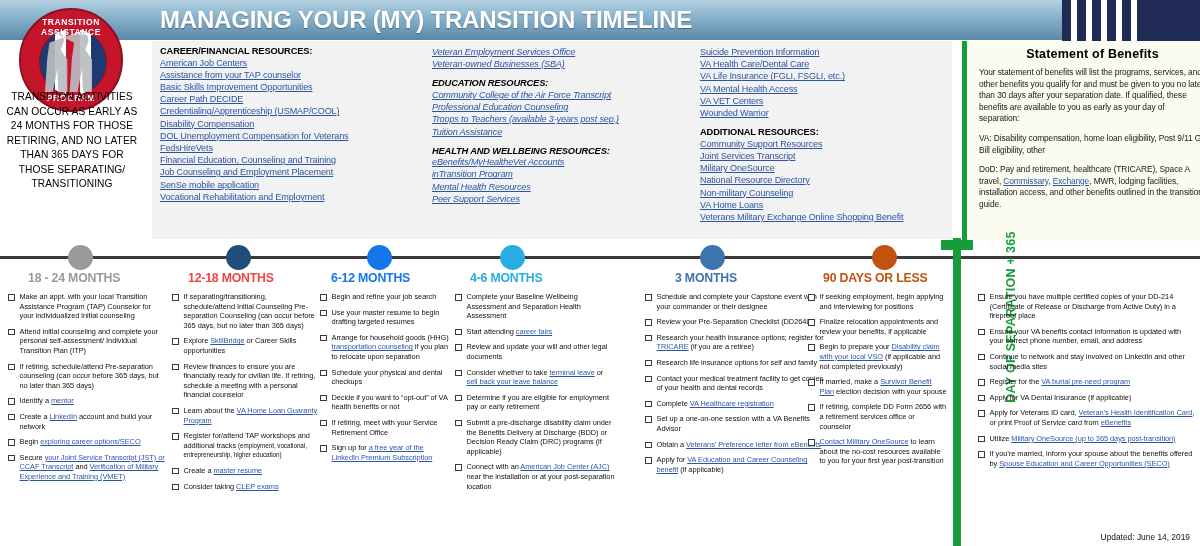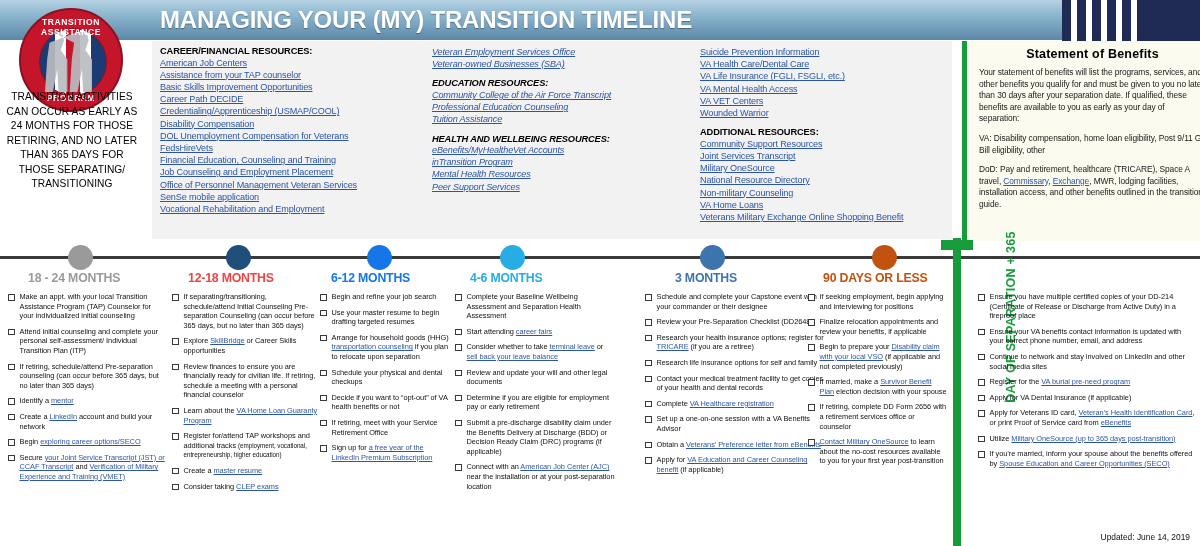--- a/index.html
+++ b/index.html
@@ -205,31 +205,31 @@
         <a class="res-link">American Job Centers</a>
         <a class="res-link">Assistance from your TAP counselor</a>
         <a class="res-link">Basic Skills Improvement Opportunities</a>
         <a class="res-link">Career Path DECIDE</a>
         <a class="res-link">Credentialing/Apprenticeship (USMAP/COOL)</a>
         <a class="res-link">Disability Compensation</a>
         <a class="res-link">DOL Unemployment Compensation for Veterans</a>
         <a class="res-link">FedsHireVets</a>
         <a class="res-link">Financial Education, Counseling and Training</a>
         <a class="res-link">Job Counseling and Employment Placement</a>
-        <a class="res-link">Office of Personnel Management Veteran Services</a>
         <a class="res-link">SenSe mobile application</a>
         <a class="res-link">Vocational Rehabilitation and Employment</a>
       </div>
     <div class="res-col c2" id="res-col-1">
         <a class="res-link">Veteran Employment Services Office</a>
         <a class="res-link">Veteran-owned Businesses (SBA)</a>
         <div class="res-gap"></div>
         <div class="res-head">EDUCATION RESOURCES:</div>
         <a class="res-link">Community College of the Air Force Transcript</a>
         <a class="res-link">Professional Education Counseling</a>
+        <a class="res-link">Troops to Teachers (available 3-years post sep.)</a>
         <a class="res-link">Tuition Assistance</a>
         <div class="res-gap"></div>
         <div class="res-head">HEALTH AND WELLBEING RESOURCES:</div>
         <a class="res-link">eBenefits/MyHealtheVet Accounts</a>
         <a class="res-link">inTransition Program</a>
         <a class="res-link">Mental Health Resources</a>
         <a class="res-link">Peer Support Services</a>
       </div>
     <div class="res-col c3" id="res-col-2">
         <a class="res-link">Suicide Prevention Information</a>
@@ -372,25 +372,25 @@
         <div class="ck">
           <span class="box"></span>
           <span class="txt"><span>Complete your Baseline Wellbeing Assessment and Separation Health Assessment</span></span>
         </div>
         <div class="ck">
           <span class="box"></span>
           <span class="txt"><span>Start attending </span><a>career fairs</a></span>
         </div>
         <div class="ck">
           <span class="box"></span>
+          <span class="txt"><span>Review and update your will and other legal documents</span></span>
+        </div>
+        <div class="ck">
+          <span class="box"></span>
           <span class="txt"><span>Consider whether to take </span><a>terminal leave</a><span> or </span><a>sell back your leave balance</a></span>
-        </div>
-        <div class="ck">
-          <span class="box"></span>
-          <span class="txt"><span>Review and update your will and other legal documents</span></span>
         </div>
         <div class="ck">
           <span class="box"></span>
           <span class="txt"><span>Determine if you are eligible for employment pay or early retirement</span></span>
         </div>
         <div class="ck">
           <span class="box"></span>
           <span class="txt"><span>Submit a pre-discharge disability claim under the Benefits Delivery at Discharge (BDD) or Decision Ready Claim (DRC) programs (if applicable)</span></span>
         </div>
         <div class="ck">

